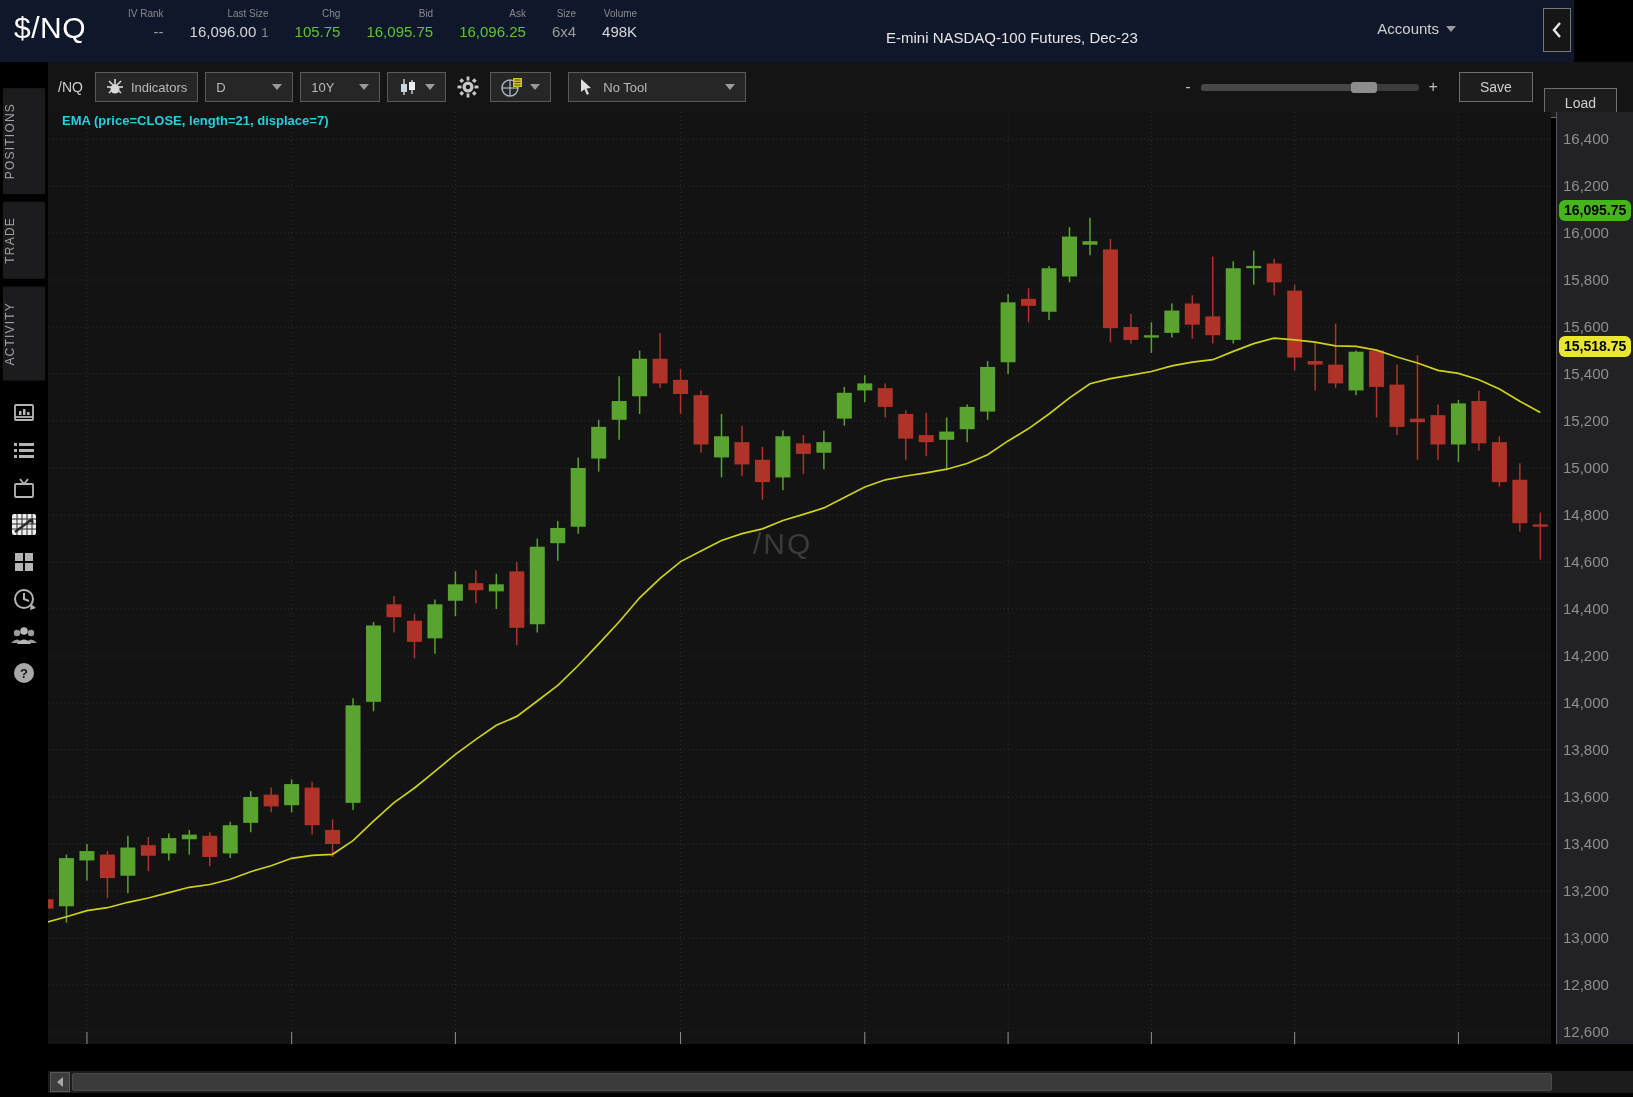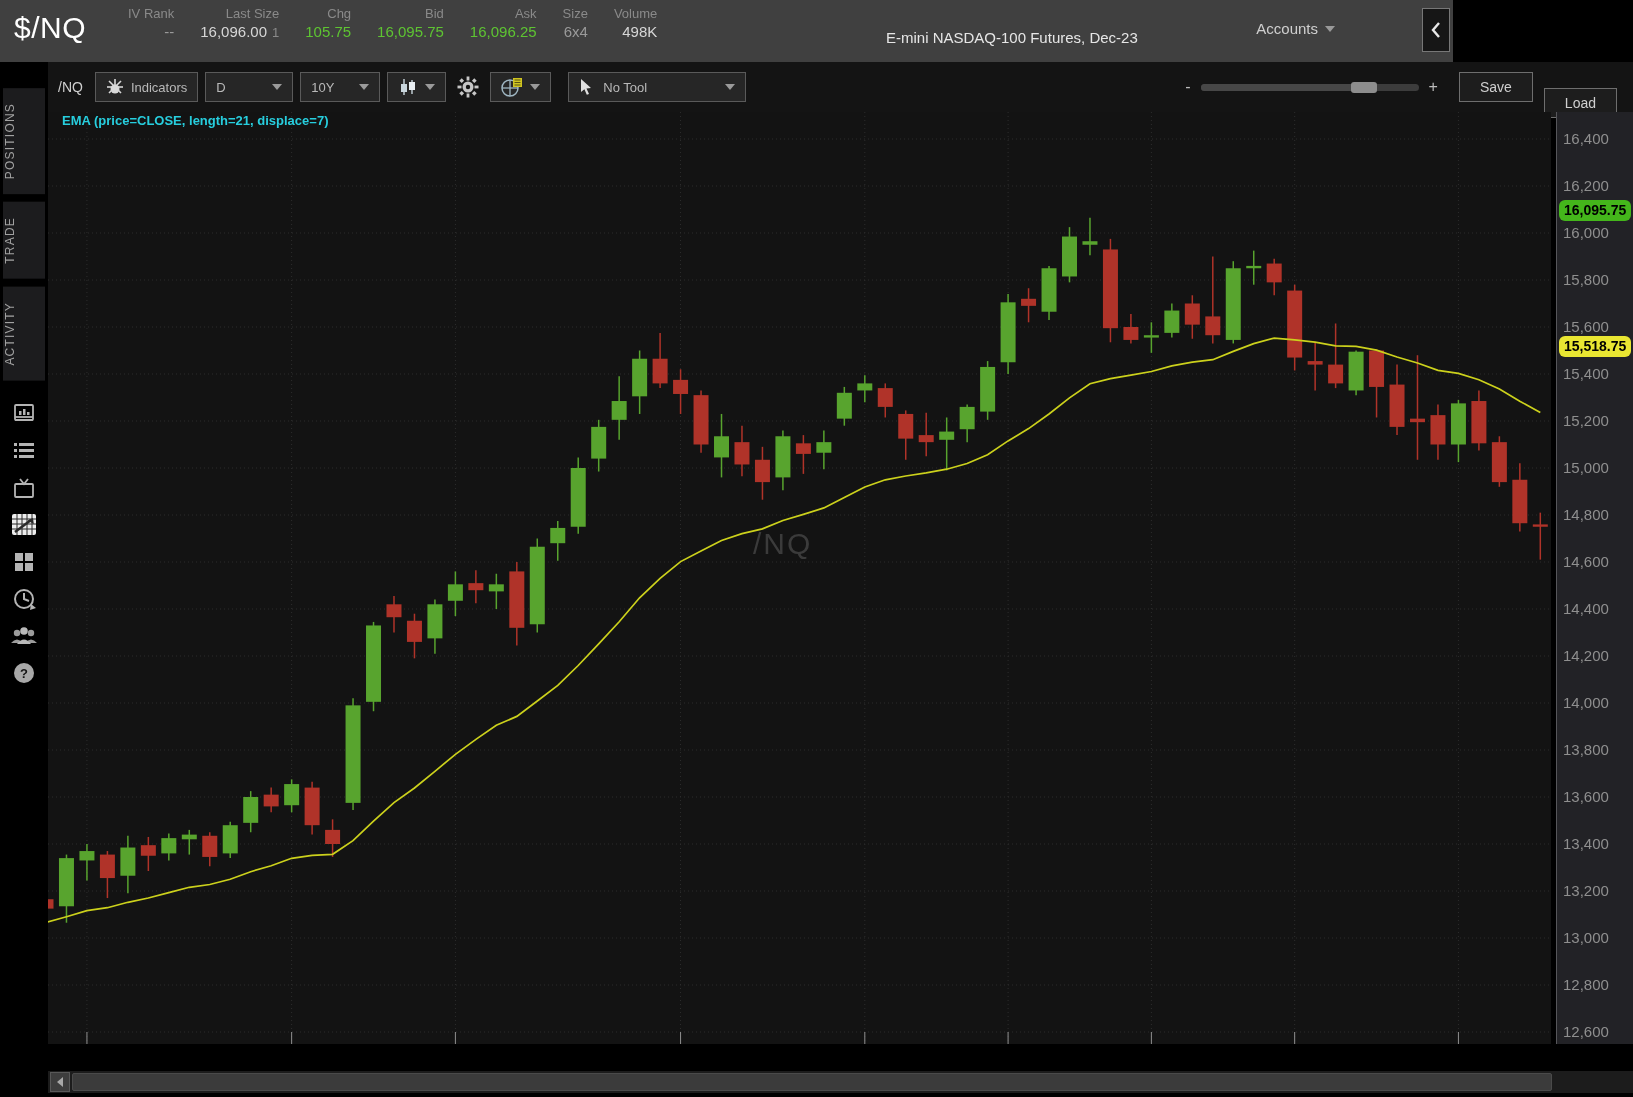--- a/index.html
+++ b/index.html
@@ -2,25 +2,25 @@
 <html><head>
 <meta charset="utf-8">
 <style>
   * { margin:0; padding:0; box-sizing:border-box; }
   html,body { background:#000; }
   .app {
     position:relative; width:1633px; height:1097px; overflow:hidden;
     background:#000; font-family:"Liberation Sans", sans-serif; color:#c8c8c8;
   }
   
-  .header { position:absolute; left:0; top:0; width:1453px; height:62px; background:#404040; }
+  .header { position:absolute; left:0; top:0; width:1574px; height:62px; background:#0f172a; }
   .symbol { position:absolute; left:14px; top:11px; font-size:30px; color:#fff; letter-spacing:0.5px; }
   .quote-fields { position:absolute; left:128px; top:7px; display:flex; align-items:flex-start; }
   .qf { display:flex; flex-direction:column; align-items:flex-end; margin-right:26px; }
-  .qf .lbl { font-size:13px; color:#8a8a8a; line-height:14px; }
+  .qf .lbl { font-size:10px; color:#8a8a8a; line-height:14px; }
   .qf .val { font-size:15px; color:#d6d6d6; line-height:22px; white-space:nowrap; }
   .qf .val.green { color:#5ec432; }
   .qf .val.gray { color:#9a9a9a; }
   .qf .extra { color:#8a8a8a; font-size:13px; margin-left:5px; }
   .desc { position:absolute; left:886px; top:29px; font-size:15px; color:#e6e6e6; white-space:nowrap; }
   .accounts { position:absolute; right:118px; top:20px; display:flex; align-items:center; gap:7px;
               font-size:15px; color:#cfcfcf; cursor:default; }
   .collapse-btn { position:absolute; right:3px; top:8px; width:28px; height:44px;
                   border:1px solid #777; background:#161616; display:flex; align-items:center; justify-content:center; }
   

